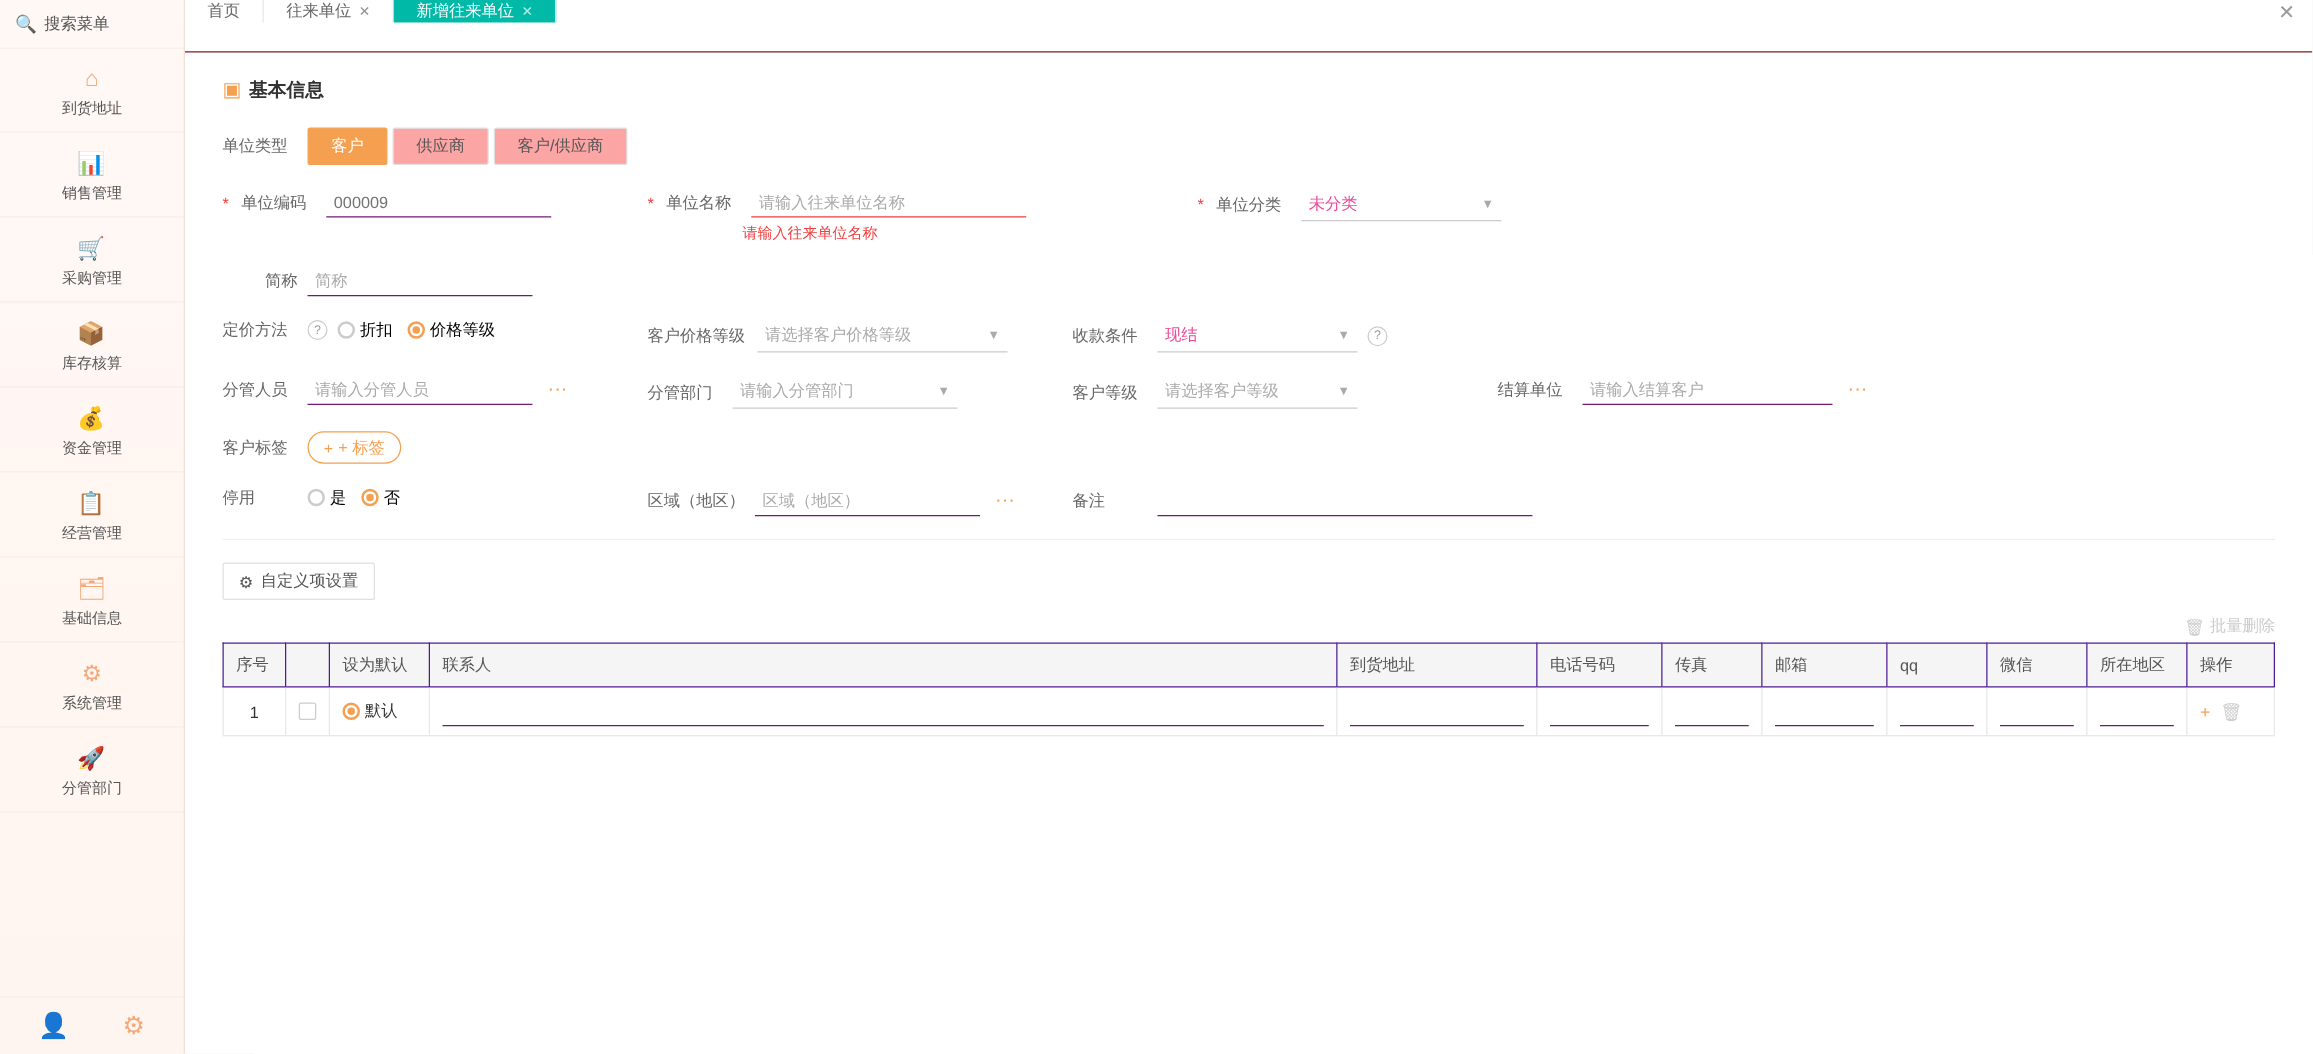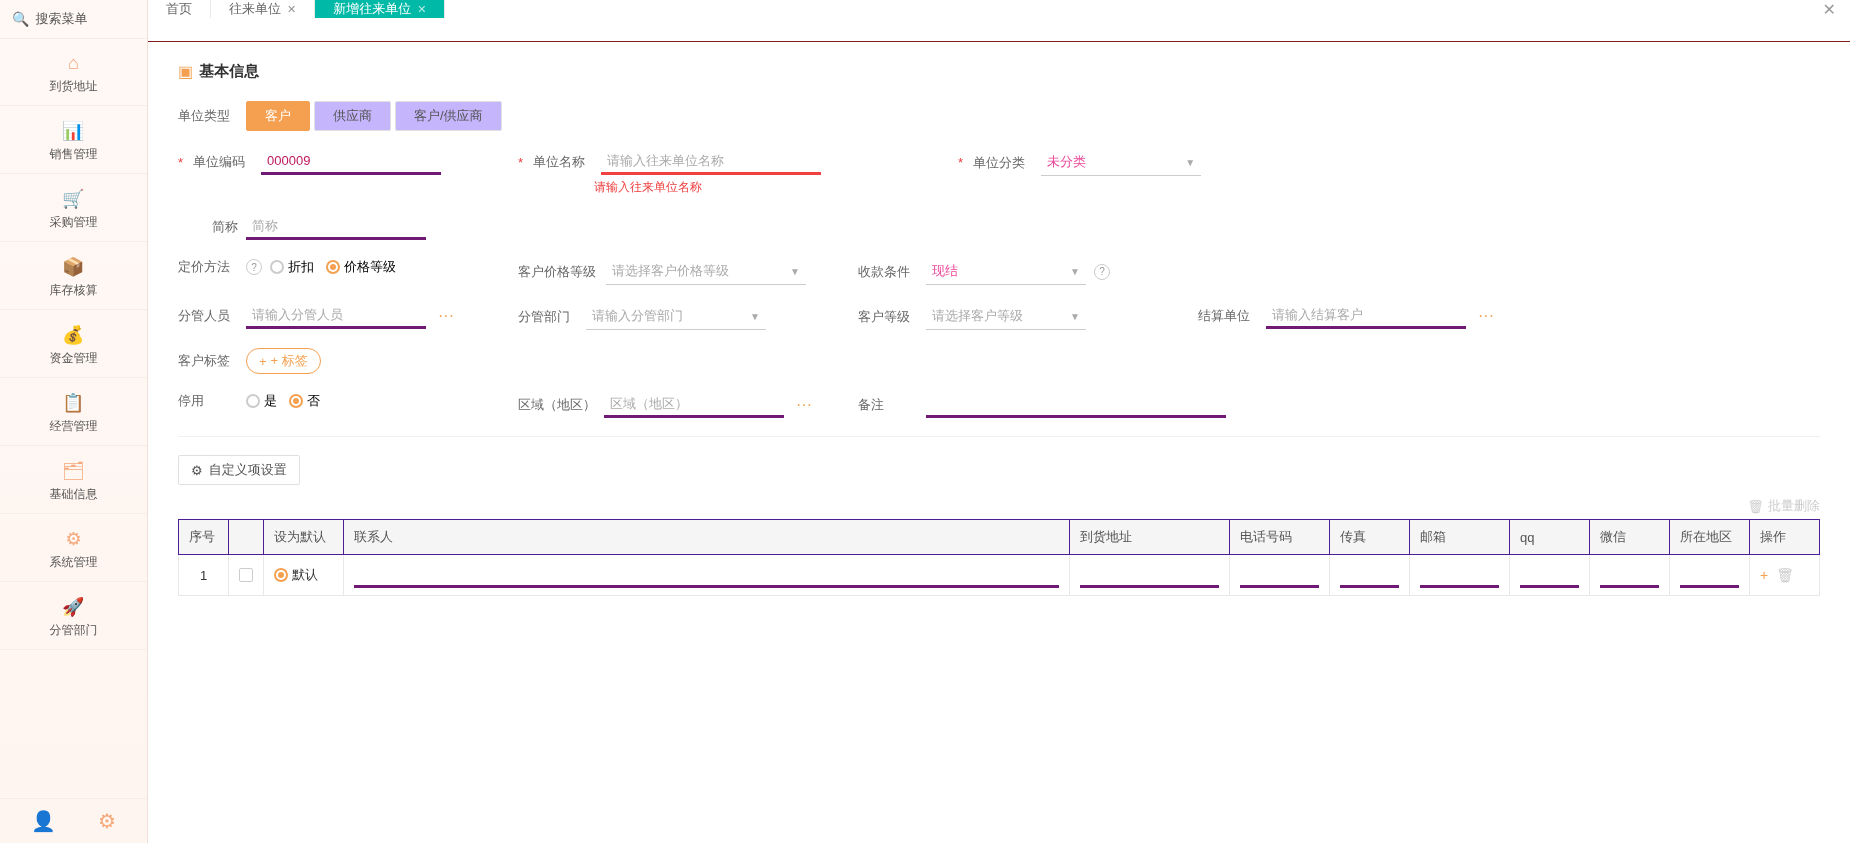--- a/index.html
+++ b/index.html
@@ -126,44 +126,44 @@
     }
     .form-group.wide { min-width: 400px; }
     .form-label {
       color: #666;
       white-space: nowrap;
       min-width: 60px;
     }
     .required-star { color: #f04040; margin-right: 2px; }
     .form-input {
       border: none;
-      border-bottom: 3px solid #701a75;
+      border-bottom: 1px solid #701a75;
       outline: none;
       padding: 4px 6px;
       width: 180px;
       font-size: 13px;
-      color: #be185d;
+      color: #737373;
       background: transparent;
     }
     .form-input.error-border { border-bottom-color: #f04040; }
     .form-input::placeholder { color: #aaa; }
     .error-msg { color: #f04040; font-size: 12px; margin-top: 2px; display: block; }
 
     
     .type-btn-group {
       display: flex;
       gap: 4px;
     }
     .type-btn {
       padding: 5px 18px;
       border: 1px solid #e0e0e0;
       border-radius: 2px;
       cursor: pointer;
       font-size: 13px;
-      background: #c4b5fd;
+      background: #fca5a5;
       color: #555;
     }
     .type-btn.active {
       background: #f5a050;
       border-color: #f5a050;
       color: #fff;
     }
 
     
     .form-select {

